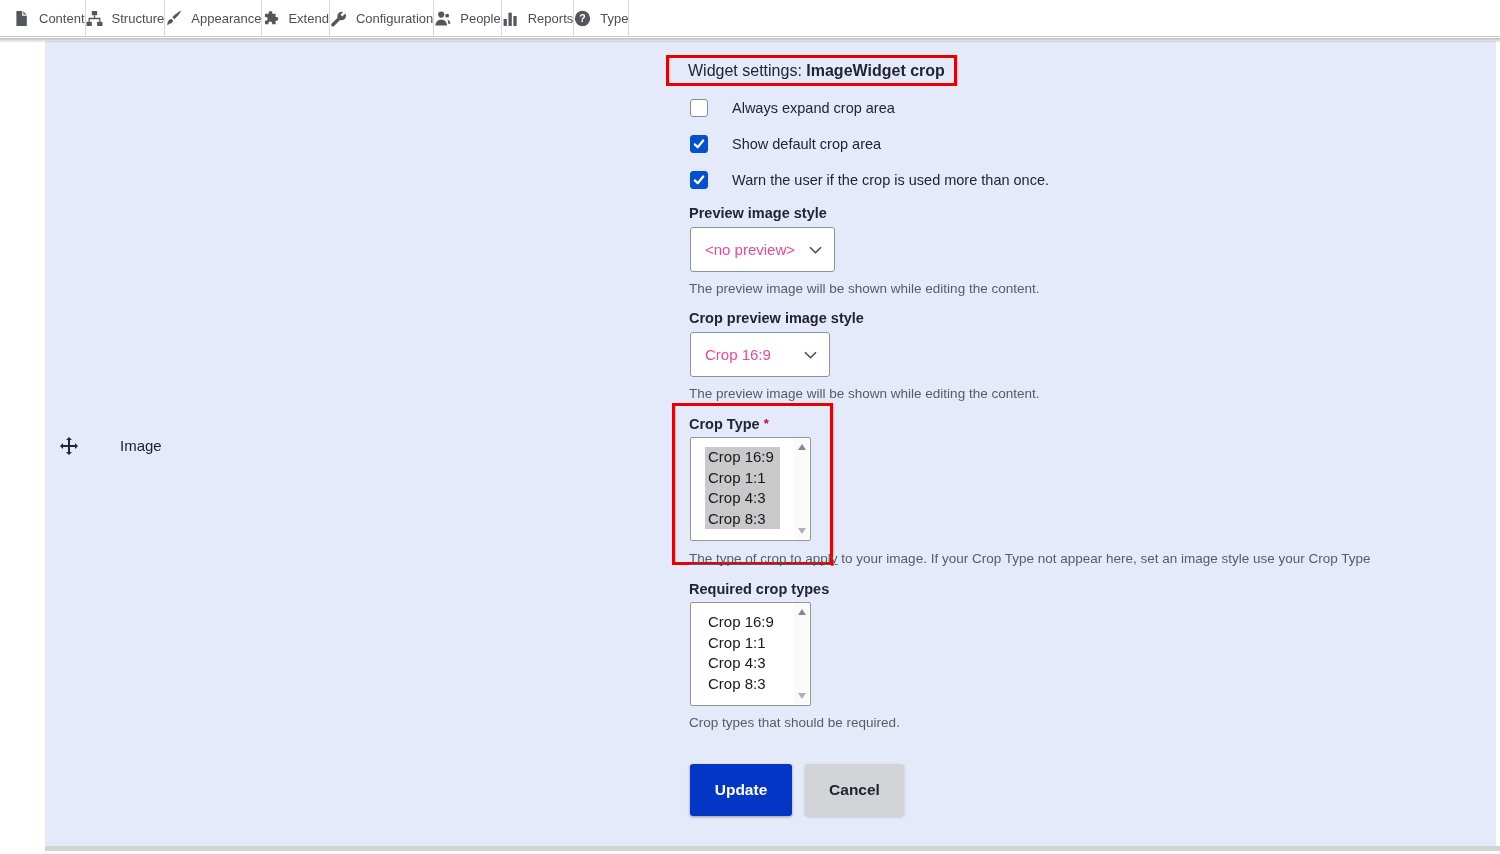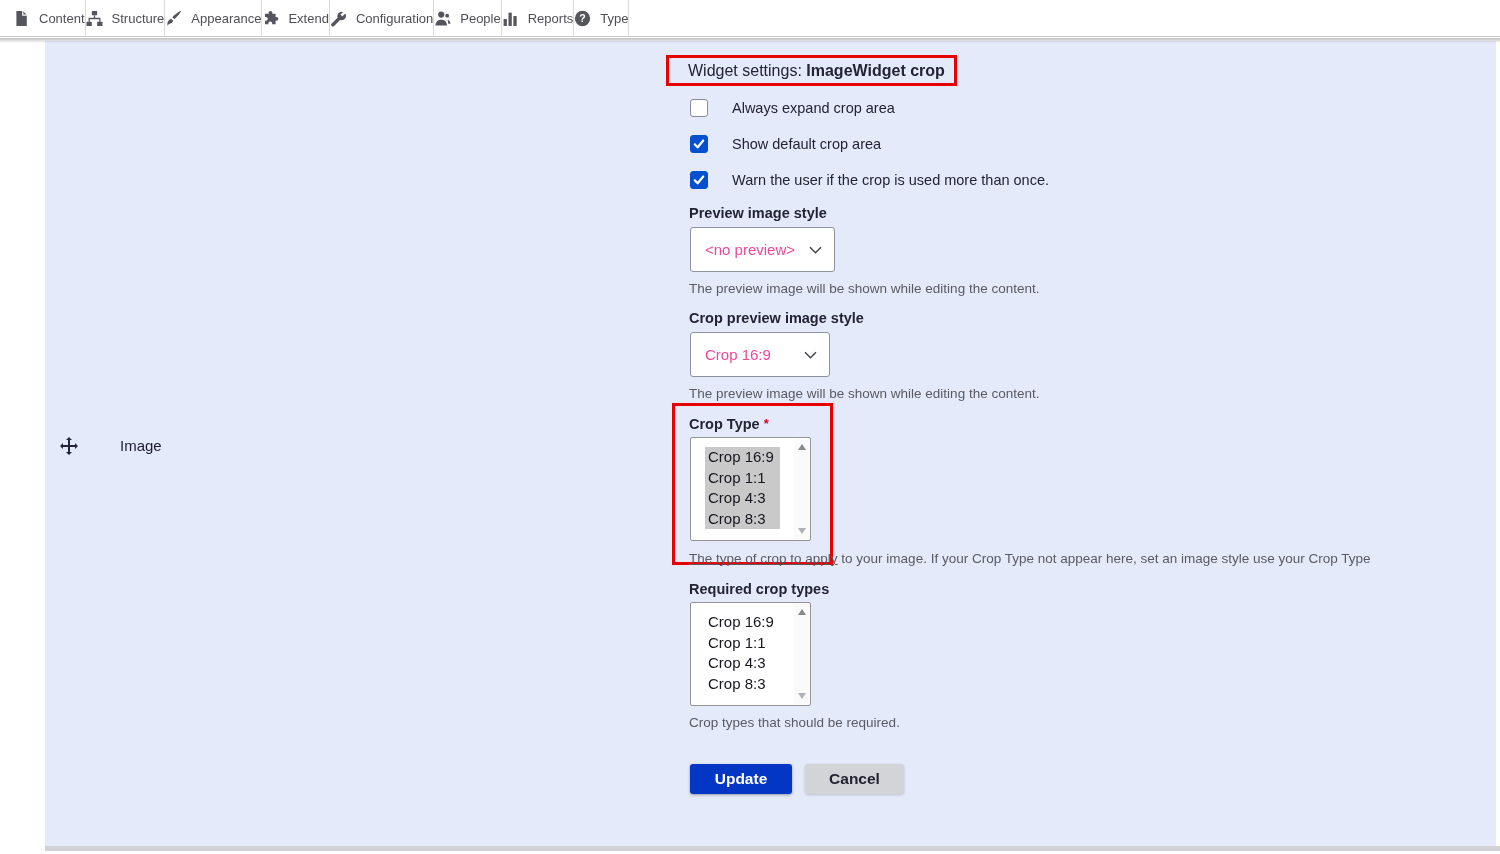--- a/index.html
+++ b/index.html
@@ -74,21 +74,21 @@
   .lb-option.selected{background:var(--sel-bg);}
   .lb-scroll{
     position:absolute;top:1px;right:1px;bottom:1px;width:15px;background:#fafafa;
     display:flex;flex-direction:column;justify-content:space-between;align-items:center;
   }
   .arr-up{width:0;height:0;border-left:4px solid transparent;border-right:4px solid transparent;
     border-bottom:6px solid #87878d;margin-top:5px;}
   .arr-down{width:0;height:0;border-left:4px solid transparent;border-right:4px solid transparent;
     border-top:6px solid #b0b0b6;margin-bottom:5px;}
   .btn{
-    position:absolute;height:30px;border:none;border-radius:3px;font-weight:bold;font-size:15.5px;
+    position:absolute;height:52px;border:none;border-radius:3px;font-weight:bold;font-size:15.5px;
     font-family:"Liberation Sans",sans-serif;cursor:pointer;
   }
   .btn-update{left:690px;top:764px;width:102px;background:var(--accent-blue);color:#fff;
     box-shadow:0 1px 3px rgba(0,0,0,0.35);}
   .btn-cancel{left:805px;top:764px;width:99px;background:#d3d4d8;color:#222330;
     box-shadow:0 1px 3px rgba(0,0,0,0.18);}
 </style>
 </head>
 <body>
 

